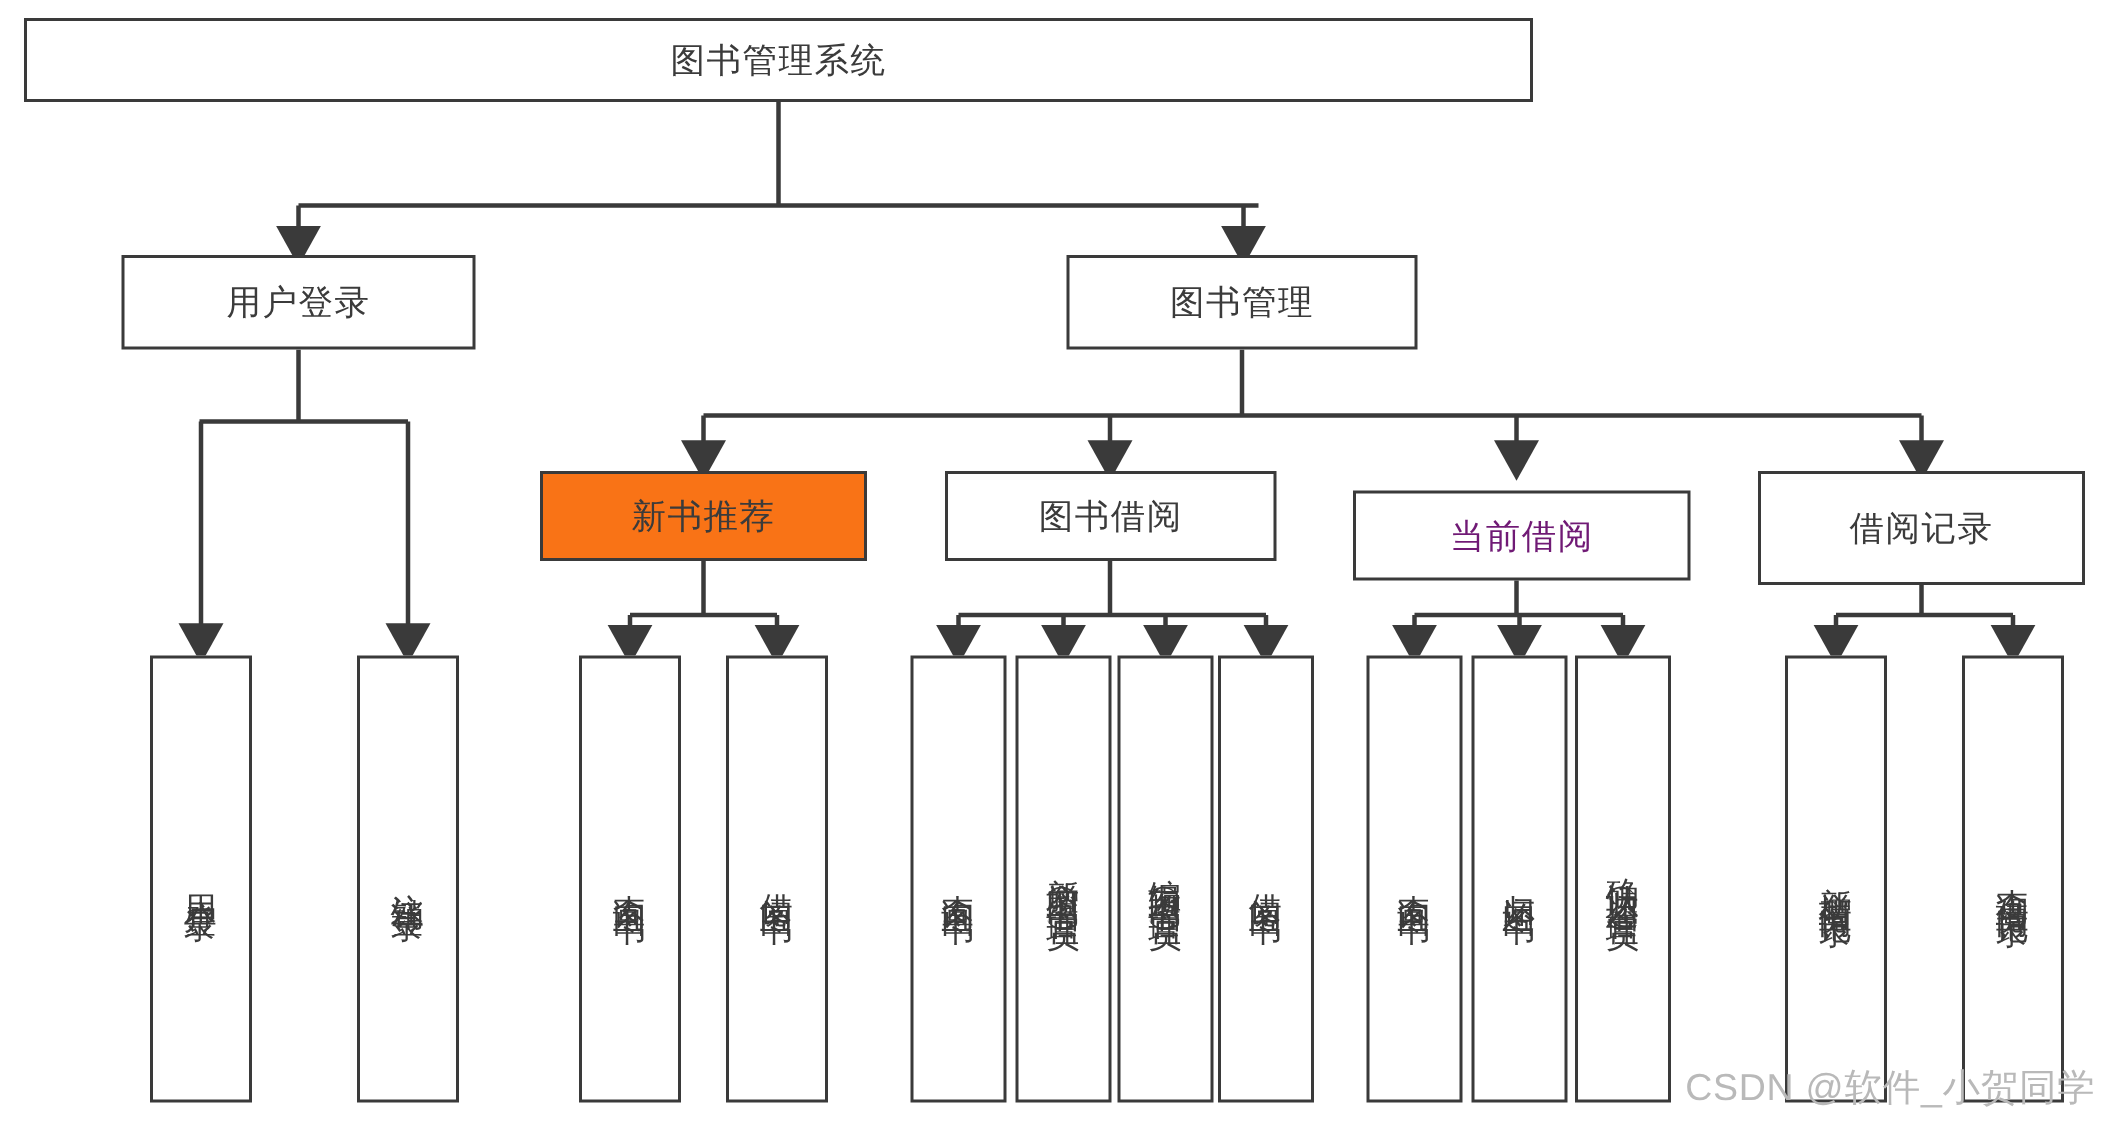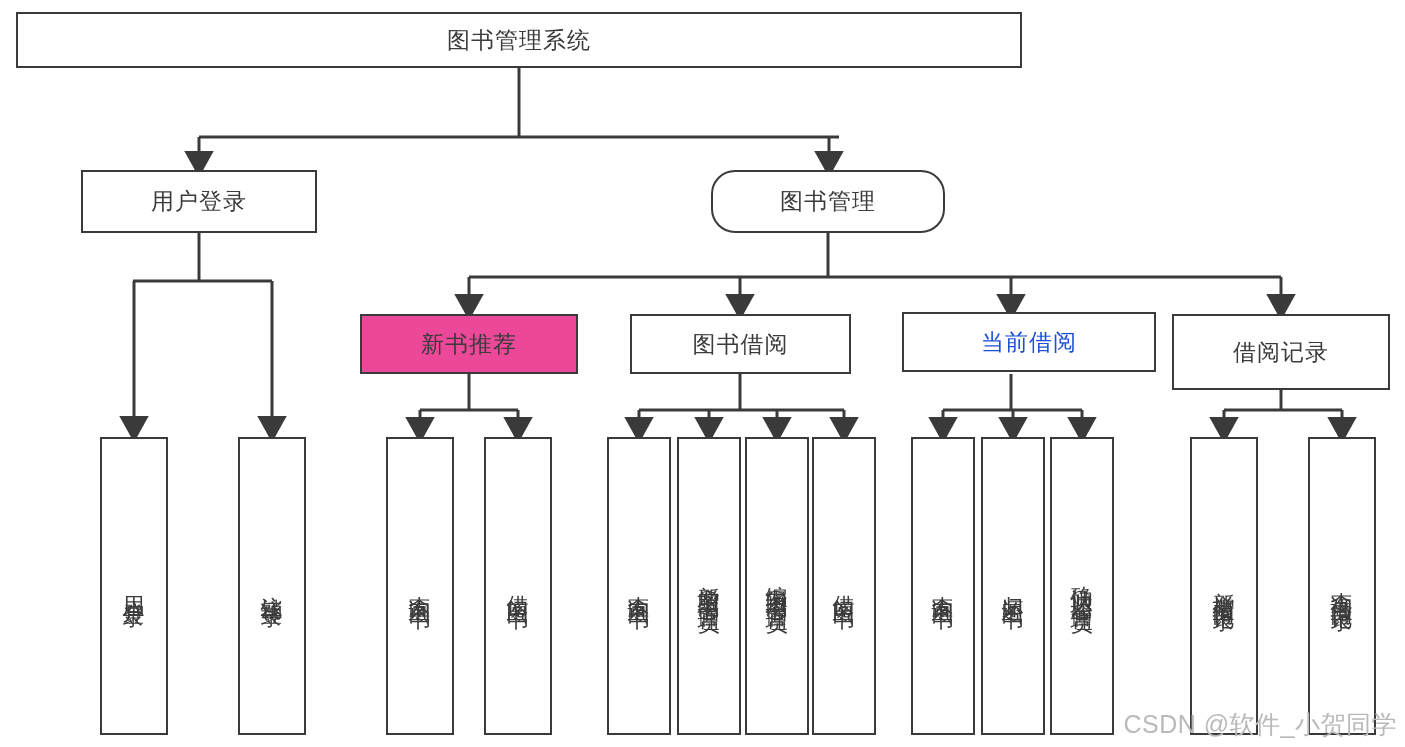--- a/index.html
+++ b/index.html
@@ -114,31 +114,31 @@
     </g>
   </svg>
 
   <div class="node horiz" id="node-root" style="left: 16px; top: 12px; width: 1006px; height: 56px; border-color: rgb(58, 58, 58); background: rgb(255, 255, 255); color: rgb(59, 59, 59);">
     <span>图书管理系统</span>
   </div>
 
   <div class="node horiz" id="node-l1-0" style="left: 81px; top: 170px; width: 236px; height: 63px; border-color: rgb(58, 58, 58); background: rgb(255, 255, 255); color: rgb(59, 59, 59);">
     <span>用户登录</span>
   </div>
-  <div class="node horiz" id="node-l1-1" style="left: 711px; top: 170px; width: 234px; height: 63px; border-color: rgb(58, 58, 58); background: rgb(255, 255, 255); color: rgb(59, 59, 59); border-radius: 24px;">
+  <div class="node horiz" id="node-l1-1" style="left: 711px; top: 170px; width: 234px; height: 63px; border-color: rgb(58, 58, 58); background: rgb(255, 255, 255); color: rgb(59, 59, 59);">
     <span>图书管理</span>
   </div>
 
-  <div class="node horiz" id="node-l2-0" style="left: 360px; top: 314px; width: 218px; height: 60px; border-color: rgb(58, 58, 58); background: #ec4899; color: rgb(59, 59, 59);">
+  <div class="node horiz" id="node-l2-0" style="left: 360px; top: 314px; width: 218px; height: 60px; border-color: rgb(58, 58, 58); background: #f97316; color: rgb(59, 59, 59);">
     <span>新书推荐</span>
   </div>
   <div class="node horiz" id="node-l2-1" style="left: 630px; top: 314px; width: 221px; height: 60px; border-color: rgb(58, 58, 58); background: rgb(255, 255, 255); color: rgb(59, 59, 59);">
     <span>图书借阅</span>
   </div>
-  <div class="node horiz" id="node-l2-2" style="left: 902px; top: 312px; width: 254px; height: 60px; border-color: rgb(58, 58, 58); background: rgb(255, 255, 255); color: #1d4ed8;">
+  <div class="node horiz" id="node-l2-2" style="left: 902px; top: 327px; width: 225px; height: 60px; border-color: rgb(58, 58, 58); background: rgb(255, 255, 255); color: #701a75;">
     <span>当前借阅</span>
   </div>
   <div class="node horiz" id="node-l2-3" style="left: 1172px; top: 314px; width: 218px; height: 76px; border-color: rgb(58, 58, 58); background: rgb(255, 255, 255); color: rgb(59, 59, 59);">
     <span>借阅记录</span>
   </div>
 
   <div class="node vert" id="node-leaf-0" style="left: 100px; top: 437px; width: 68px; height: 298px; border-color: rgb(58, 58, 58); background: rgb(255, 255, 255); color: rgb(59, 59, 59);">
     <span class="vtext">用户登录</span>
   </div>
   <div class="node vert" id="node-leaf-1" style="left: 238px; top: 437px; width: 68px; height: 298px; border-color: rgb(58, 58, 58); background: rgb(255, 255, 255); color: rgb(59, 59, 59);">

